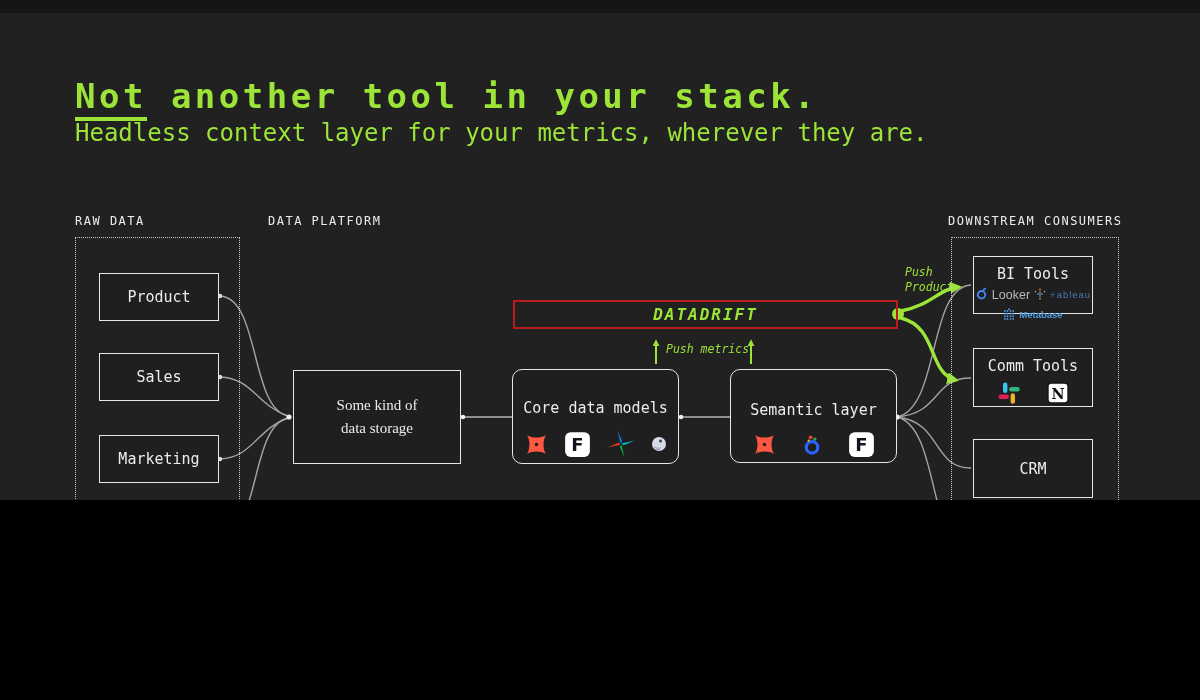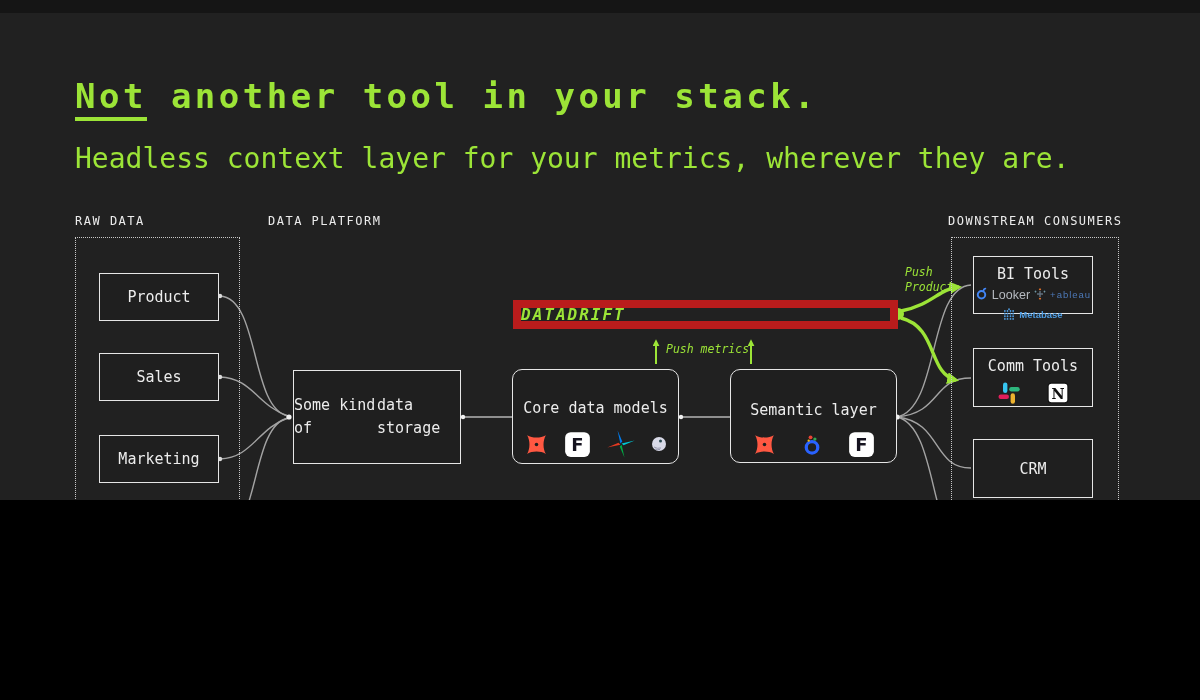--- a/index.html
+++ b/index.html
@@ -6,35 +6,35 @@
   #canvas{
     position:relative;width:1200px;height:500px;overflow:hidden;
     background:#212121;
     font-family:"DejaVu Sans Mono","Liberation Mono",monospace;
   }
   .letterbox{position:absolute;left:0;width:1200px;height:13px;background:#151515;}
   
   #header{position:absolute;left:75px;top:76px;color:#9CE437;}
   #title-line{font-size:34px;font-weight:bold;letter-spacing:3.5px;white-space:nowrap;}
   #title-line .em{border-bottom:4px solid #9CE437;padding-bottom:1px;}
-  #subtitle-line{font-size:28px;font-weight:normal;letter-spacing:0px;margin-top:26px;white-space:nowrap;}
+  #subtitle-line{font-size:24px;font-weight:normal;letter-spacing:0px;margin-top:3px;white-space:nowrap;}
   
   .seclabel{position:absolute;font-size:12px;font-weight:normal;letter-spacing:1.5px;color:#ececec;white-space:nowrap;}
   
   .dotted{position:absolute;border:1.5px dotted #c9c9c9;box-sizing:border-box;}
   
   .box{position:absolute;border:1.5px solid #e6e6e6;background:#1f1f1f;box-sizing:border-box;
        color:#ececec;display:flex;align-items:center;justify-content:center;font-size:15px;}
   .box.col{flex-direction:column;justify-content:flex-end;border-radius:10px;}
   .box .title{margin-top:13px;font-size:15px;white-space:nowrap;}
   .iconrow{display:flex;align-items:center;justify-content:center;margin-top:12px;gap:15px;}
-  .center2{flex-direction:row;line-height:1.55;}
-  
-  #datadrift-box{position:absolute;left:513px;top:300px;width:385px;height:29px;border:8px solid #b91c1c;
-     box-sizing:border-box;display:flex;align-items:center;justify-content:flex-start;}
+  .center2{flex-direction:column;line-height:1.55;font-family:Liberation Serif, serif;}
+  
+  #datadrift-box{position:absolute;left:513px;top:300px;width:385px;height:29px;border:2px solid #b91c1c;
+     box-sizing:border-box;display:flex;align-items:center;justify-content:center;}
   #datadrift-label{color:#9CE437;font-size:16px;font-weight:bold;font-style:italic;letter-spacing:2px;}
   .greennote{position:absolute;color:#9CE437;font-size:11.5px;font-style:italic;white-space:pre-line;line-height:1.3;}
   
   #wires{position:absolute;left:0;top:0;pointer-events:none;}
   
   .dsbox{position:absolute;border:1.5px solid #e6e6e6;background:#1f1f1f;box-sizing:border-box;color:#ececec;}
   .dsbox .dstitle{text-align:center;font-size:15px;margin-top:8px;white-space:nowrap;}
   .logorow{display:flex;align-items:center;justify-content:center;gap:4px;margin-top:3px;}
   .logotext-looker{color:#b6bac0;font-size:12.5px;font-family:"Liberation Sans",sans-serif;}
   .logotext-tableau{color:#4d79b8;font-size:9.5px;letter-spacing:1px;font-family:"Liberation Sans",sans-serif;}

